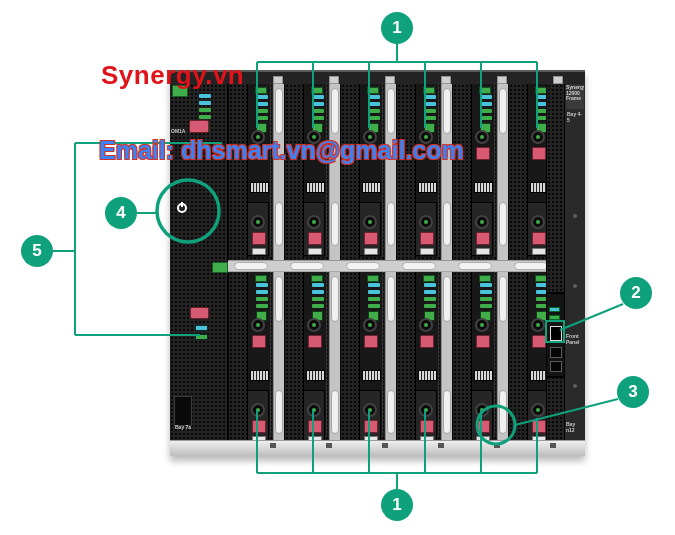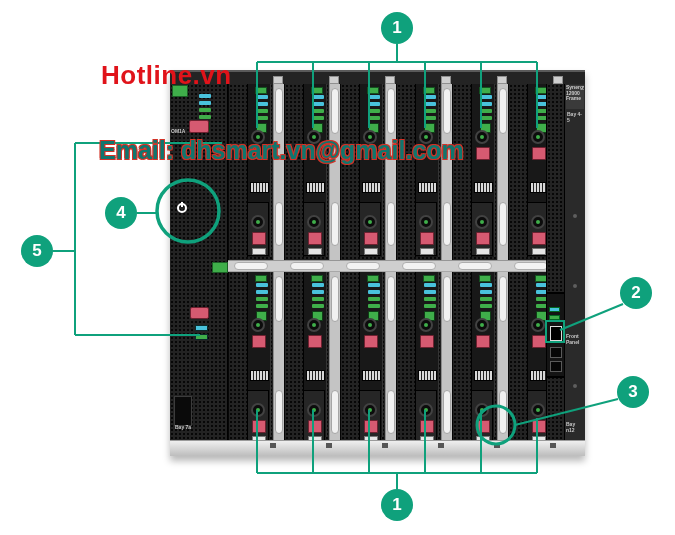--- a/index.html
+++ b/index.html
@@ -77,21 +77,21 @@
   
   #ann{position:absolute;left:0;top:0;z-index:5;pointer-events:none;}
   .callout{position:absolute;width:32px;height:32px;border-radius:50%;background:#0fa17c;color:#fff;
            display:flex;align-items:center;justify-content:center;font-weight:bold;font-size:17px;z-index:7;}
 
   
   .wm{position:absolute;z-index:6;font-weight:bold;white-space:nowrap;}
   #wm-brand{left:101px;top:60px;font-size:26px;color:#e0131a;letter-spacing:.5px;}
   #wm-hotline{left:99px;top:98px;font-size:25px;color:#ffdf00;
     text-shadow:-1px -1px 0 #d23227,1px -1px 0 #d23227,-1px 1px 0 #d23227,1px 1px 0 #d23227;}
-  #wm-email{left:99px;top:136px;font-size:25px;color:#0f766e;
+  #wm-email{left:99px;top:136px;font-size:25px;color:#3b82f6;
     text-shadow:-1px -1px 0 #d23227,1px -1px 0 #d23227,-1px 1px 0 #d23227,1px 1px 0 #d23227;}
 </style>
 </head>
 <body>
 
 <div id="stage">
 
   <div id="chassis">
     <div id="top-rail">
       <div class="rail-tab" style="left:103px"></div>
@@ -456,16 +456,16 @@
     <rect x="546" y="321" width="18" height="21" stroke="#0fa17c" stroke-width="2" fill="none"></rect>
   </svg>
 
   <div class="callout" style="left:381px;top:12px;">1</div>
   <div class="callout" style="left:620px;top:277px;">2</div>
   <div class="callout" style="left:617px;top:376px;">3</div>
   <div class="callout" style="left:105px;top:197px;">4</div>
   <div class="callout" style="left:21px;top:235px;">5</div>
   <div class="callout" style="left:381px;top:489px;">1</div>
 
-  <div class="wm" id="wm-brand">Hotline.vn</div>
+  <div class="wm" id="wm-brand">Synergy.vn</div>
   <div class="wm" id="wm-email">Email: dhsmart.vn@gmail.com</div>
 
 </div>
 
 </body></html>

